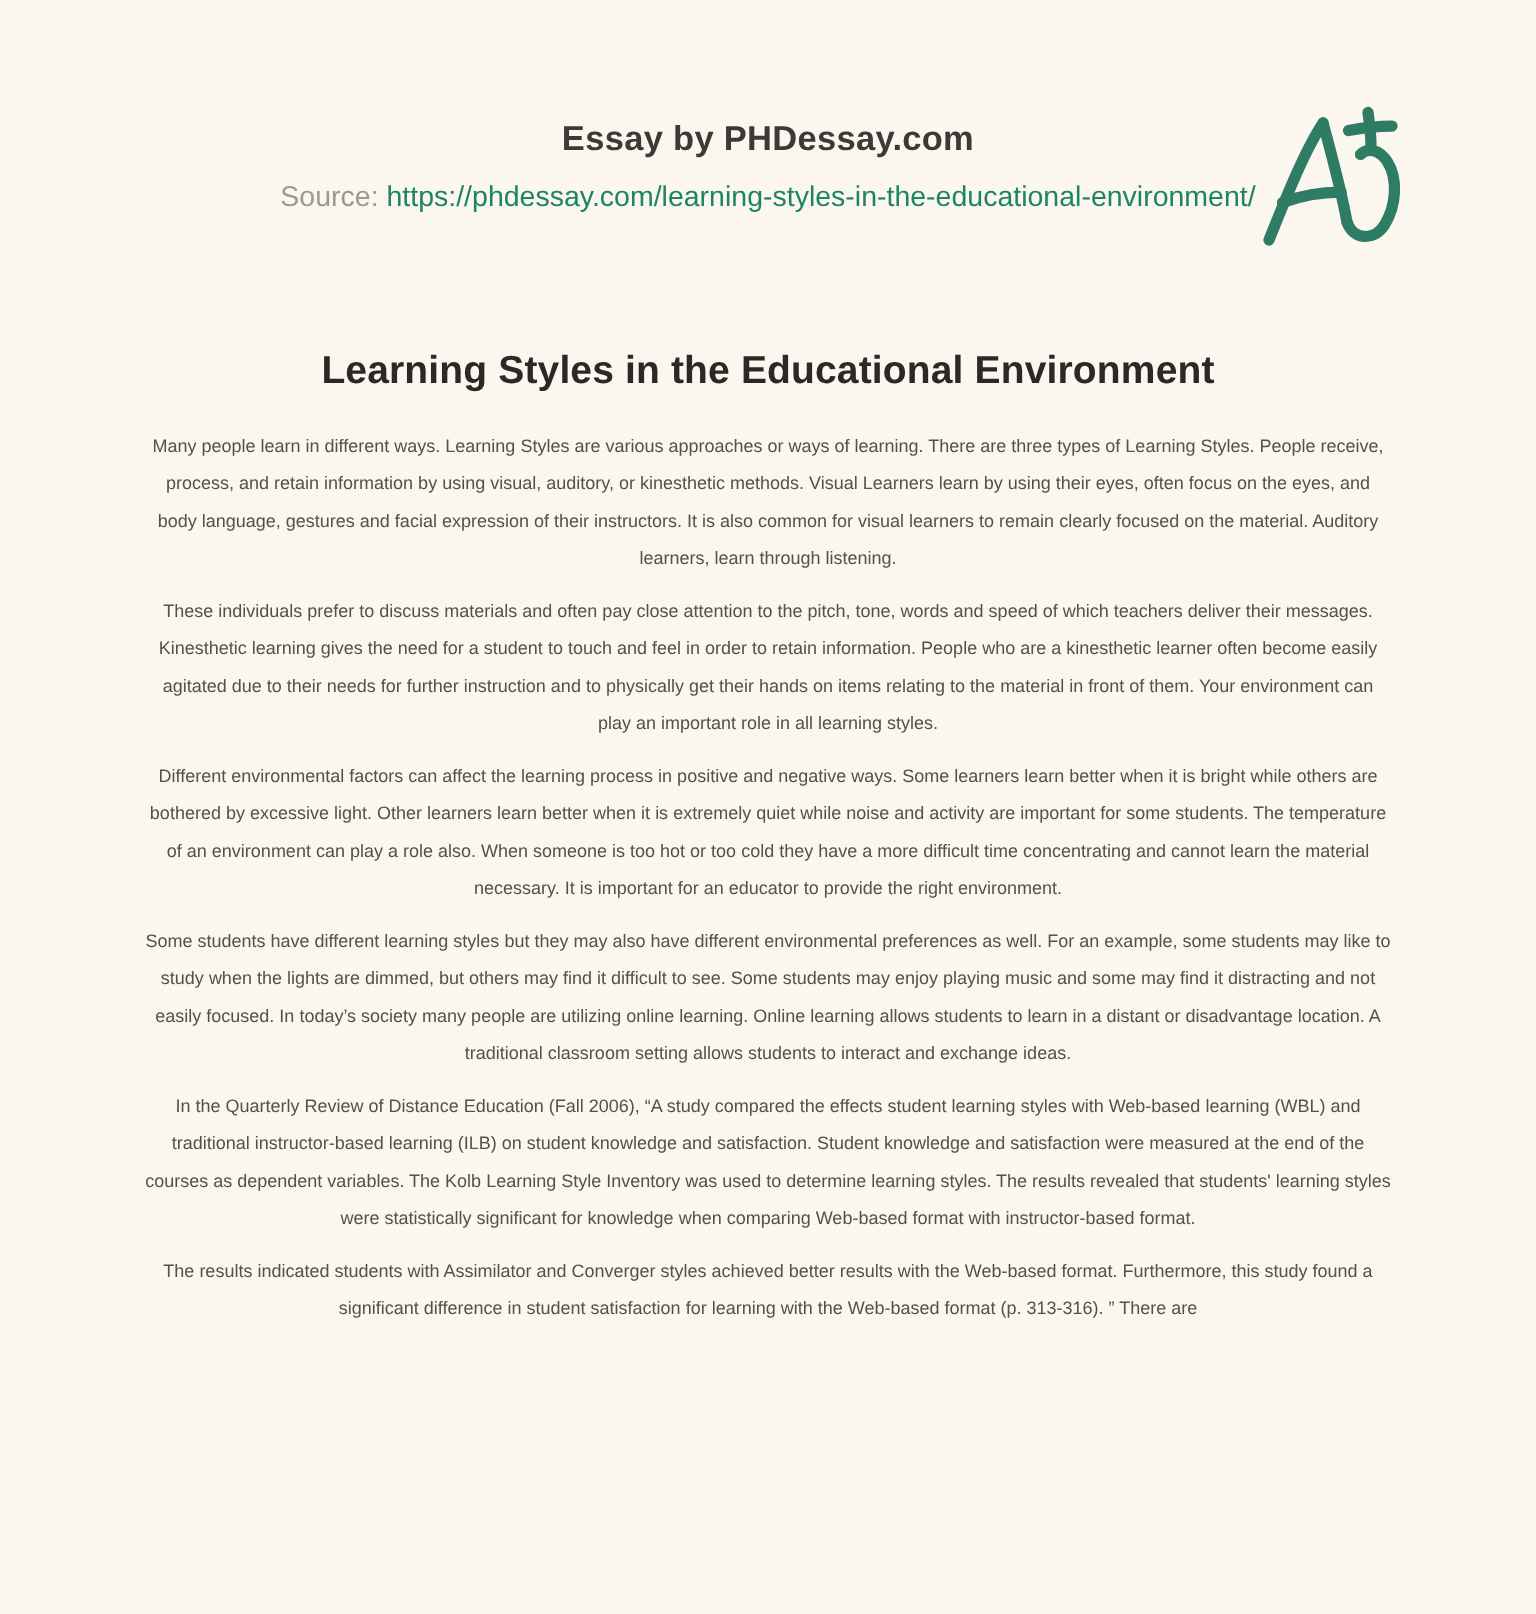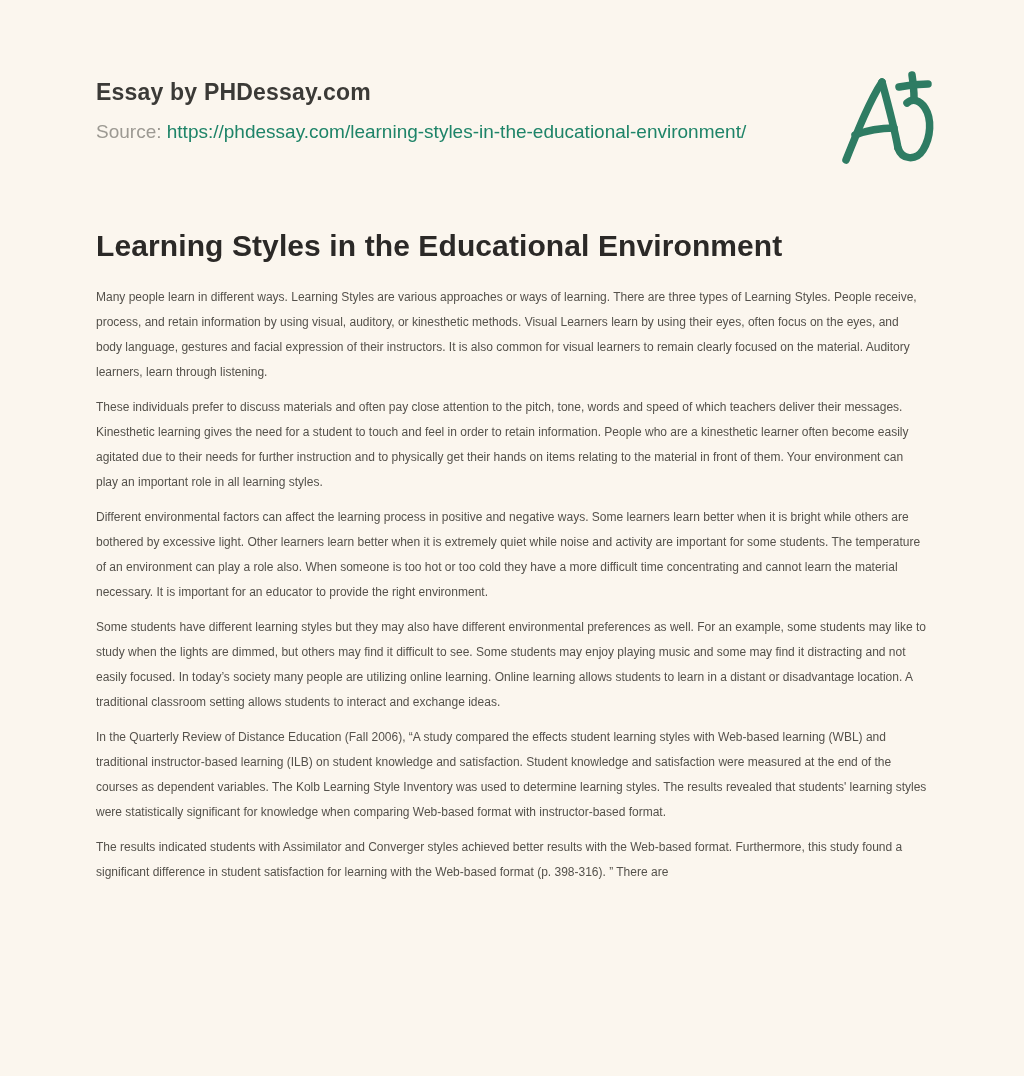--- a/index.html
+++ b/index.html
@@ -9,20 +9,21 @@
   }
   .page {
     position: relative;
     width: 1024px;
     height: 900px;
     box-sizing: border-box;
     padding: 78px 96px 0 96px;
     background: #fbf6ee;
     font-family: "Liberation Sans", sans-serif;
     overflow: hidden;
+    text-align: center;
   }
   .site-title {
     margin: 0;
     font-size: 23px;
     line-height: 28px;
     font-weight: 700;
     color: #3b3a37;
     letter-spacing: 0.2px;
   }
   .source-row {
@@ -39,21 +40,21 @@
   }
   .logo {
     position: absolute;
     top: 68px;
     right: 88px;
     width: 100px;
     height: 100px;
   }
   .essay-title {
     margin: 86px 0 12px 0;
-    font-size: 30px;
+    font-size: 26px;
     line-height: 36px;
     font-weight: 700;
     color: #2b2927;
     letter-spacing: 0.1px;
   }
   .content {
     margin-top: 21px;
   }
   .content p {
     margin: 0 0 10px 0;
@@ -90,16 +91,16 @@
   </svg>
 
   <h2 class="essay-title">Learning Styles in the Educational Environment</h2>
 
   <div class="content">
       <p>Many people learn in different ways. Learning Styles are various approaches or ways of learning. There are three types of Learning Styles. People receive, process, and retain information by using visual, auditory, or kinesthetic methods. Visual Learners learn by using their eyes, often focus on the eyes, and body language, gestures and facial expression of their instructors. It is also common for visual learners to remain clearly focused on the material. Auditory learners, learn through listening.</p>
       <p>These individuals prefer to discuss materials and often pay close attention to the pitch, tone, words and speed of which teachers deliver their messages. Kinesthetic learning gives the need for a student to touch and feel in order to retain information. People who are a kinesthetic learner often become easily agitated due to their needs for further instruction and to physically get their hands on items relating to the material in front of them. Your environment can play an important role in all learning styles.</p>
       <p>Different environmental factors can affect the learning process in positive and negative ways. Some learners learn better when it is bright while others are bothered by excessive light. Other learners learn better when it is extremely quiet while noise and activity are important for some students. The temperature of an environment can play a role also. When someone is too hot or too cold they have a more difficult time concentrating and cannot learn the material necessary. It is important for an educator to provide the right environment.</p>
       <p>Some students have different learning styles but they may also have different environmental preferences as well. For an example, some students may like to study when the lights are dimmed, but others may find it difficult to see. Some students may enjoy playing music and some may find it distracting and not easily focused. In today’s society many people are utilizing online learning. Online learning allows students to learn in a distant or disadvantage location. A traditional classroom setting allows students to interact and exchange ideas.</p>
       <p>In the Quarterly Review of Distance Education (Fall 2006), “A study compared the effects student learning styles with Web-based learning (WBL) and traditional instructor-based learning (ILB) on student knowledge and satisfaction. Student knowledge and satisfaction were measured at the end of the courses as dependent variables. The Kolb Learning Style Inventory was used to determine learning styles. The results revealed that students' learning styles were statistically significant for knowledge when comparing Web-based format with instructor-based format.</p>
-      <p>The results indicated students with Assimilator and Converger styles achieved better results with the Web-based format. Furthermore, this study found a significant difference in student satisfaction for learning with the Web-based format (p. 398-316). ” There are</p>
+      <p>The results indicated students with Assimilator and Converger styles achieved better results with the Web-based format. Furthermore, this study found a significant difference in student satisfaction for learning with the Web-based format (p. 313-316). ” There are</p>
     </div>
 
 </div>
 
 </body></html>

